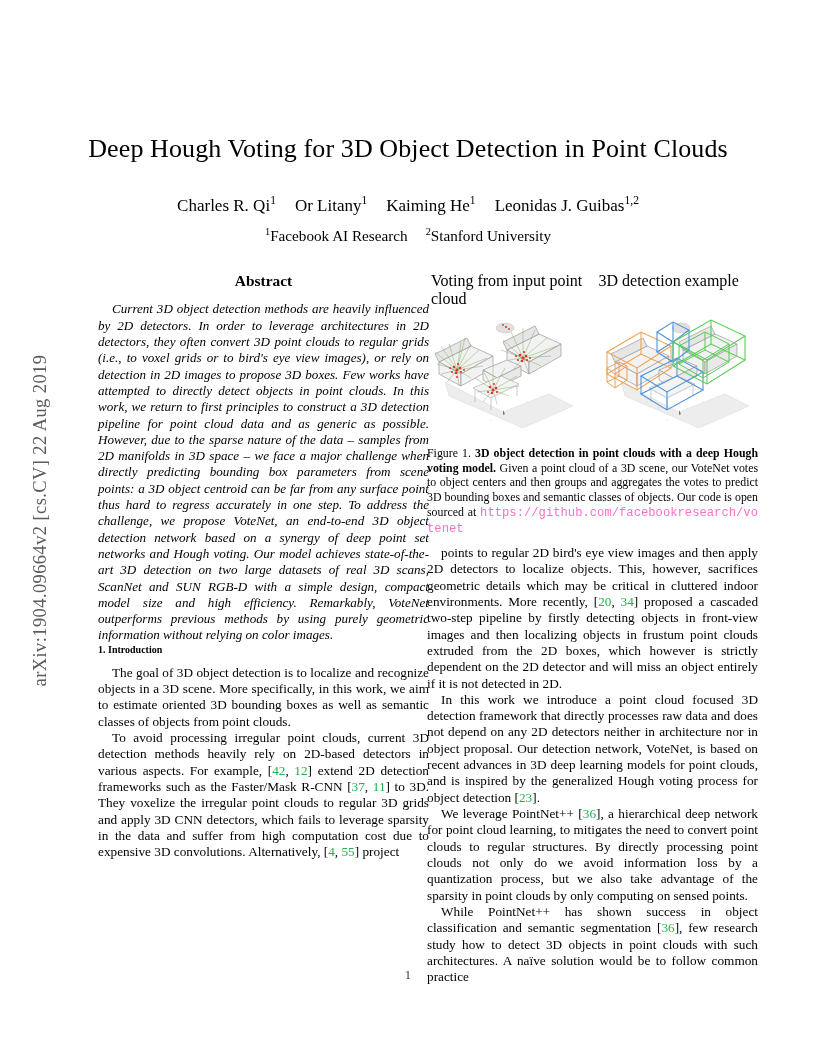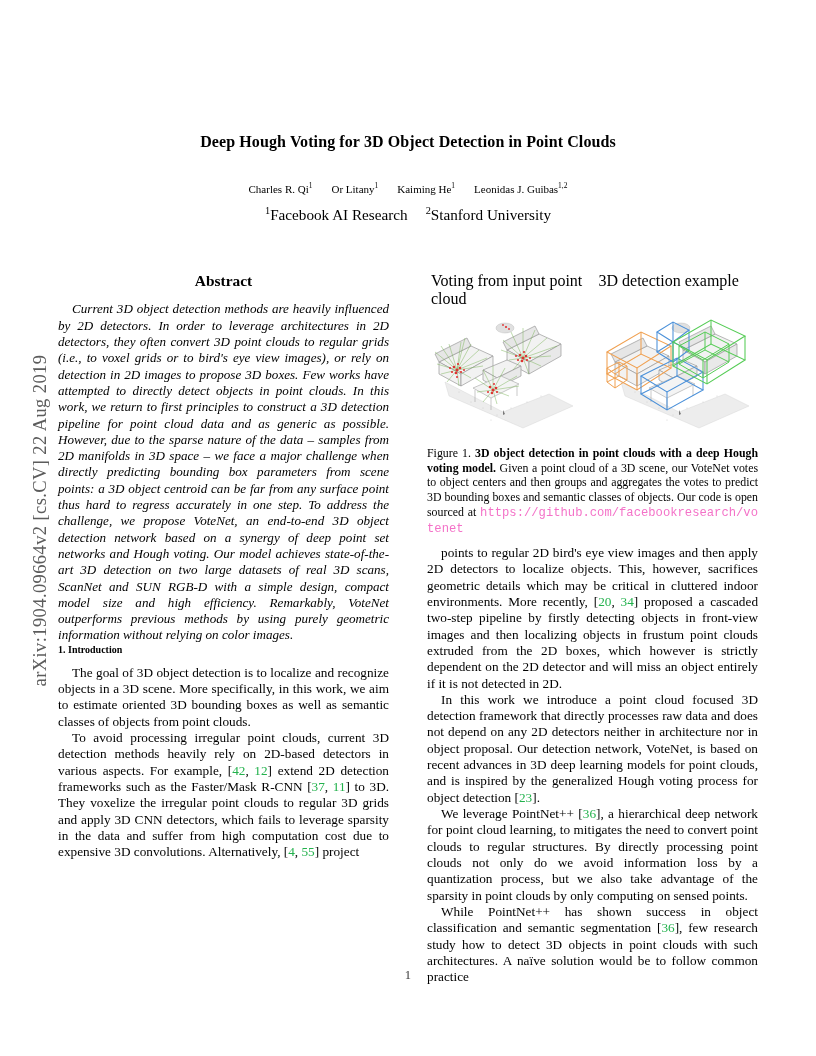--- a/index.html
+++ b/index.html
@@ -49,48 +49,49 @@
   }
 
   #title-block {
     position: absolute;
     left: 58px;
     top: 132px;
     width: 700px;
     text-align: center;
   }
   #paper-title {
-    font-size: 16px;
-    font-weight: bold;
+    font-size: 26px;
+    font-weight: normal;
     line-height: 1.3;
     letter-spacing: 0.1px;
   }
   #author-line {
     margin-top: 29px;
-    font-size: 11px;
+    font-size: 17px;
     line-height: 1.35;
   }
   #author-line .author { white-space: nowrap; }
   #author-line .author + .author { margin-left: 19px; }
   #affil-line {
     margin-top: 9px;
     font-size: 15.2px;
   }
   #affil-line .affil + .affil { margin-left: 18px; margin-top: 8px; }
   sup {
     font-size: 0.68em;
     vertical-align: super;
     line-height: 0;
   }
 
   
   .col {
     position: absolute;
     top: 272px;
     width: 331px;
+    margin-left: 40px;
   }
   #col-left  { left: 58px; }
 
   h2.section-head {
     font-size: 10px;
     font-weight: bold;
     margin: 0 0 9px 0;
     line-height: 1.2;
   }
   #abstract-head {

